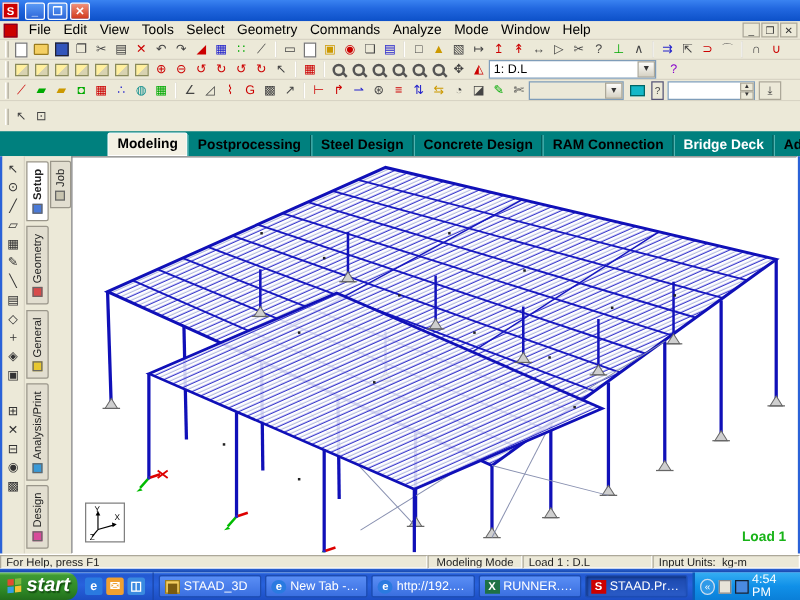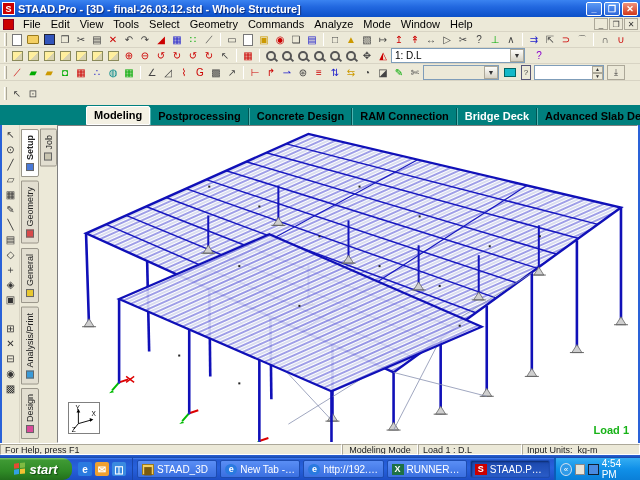--- a/index.html
+++ b/index.html
@@ -86,23 +86,23 @@
   
   .statusbar{height:12px;background:#ece9d8;display:flex;font-size:9px;color:#222;flex:0 0 auto;
     border-top:1px solid #fff;}
   .spanel{border:1px solid;border-color:#aca899 #fff #fff #aca899;padding:0 4px;white-space:nowrap;
     overflow:hidden;display:flex;align-items:center;}
   .spanel.grow{flex:1;}
   .winborder{height:3px;background:linear-gradient(180deg,#2a62d8,#1747a8);flex:0 0 auto;}
   
   .taskbar{height:22px;background:linear-gradient(180deg,#4584f4 0%,#2358d0 8%,#2862dd 45%,#1c4ec4 100%);
     display:flex;align-items:stretch;flex:0 0 auto;}
-  .startbtn{width:72px;background:linear-gradient(180deg,#7fca6e 0%,#3f9a34 10%,#2f8a26 60%,#226e1c 100%);
+  .startbtn{width:62px;background:linear-gradient(180deg,#7fca6e 0%,#3f9a34 10%,#2f8a26 60%,#226e1c 100%);
     border-radius:0 9px 9px 0;display:flex;align-items:center;justify-content:center;gap:3px;
-    color:#fff;font-weight:bold;font-style:italic;font-size:13px;text-shadow:1px 1px 1px #134d10;}
+    color:#fff;font-weight:bold;font-style:italic;font-size:16px;text-shadow:1px 1px 1px #134d10;}
   .flag{width:12px;height:12px;display:grid;grid-template-columns:5px 5px;grid-template-rows:5px 5px;
     gap:1px;transform:skewY(-6deg);}
   .flag i{display:block;}
   .ql{display:flex;align-items:center;gap:3px;padding:0 6px;border-right:1px solid #1a45a8;}
   .qicon{width:14px;height:14px;border-radius:2px;font-size:10px;font-weight:bold;color:#fff;
     display:flex;align-items:center;justify-content:center;}
   .tasks{flex:1;display:flex;align-items:center;gap:3px;padding:2px 4px;min-width:0;}
   .task{flex:1;min-width:0;height:18px;background:linear-gradient(180deg,#5a8ef5,#3a6fe0);
     border:1px solid #1d4cb0;border-radius:2px;display:flex;align-items:center;gap:3px;
     color:#fff;font-size:10px;padding:0 4px;white-space:nowrap;overflow:hidden;}
@@ -115,21 +115,20 @@
   .chev{width:13px;height:13px;border-radius:50%;background:#2f9ae8;border:1px solid #cde;
     font-size:8px;line-height:11px;text-align:center;color:#fff;}
 </style>
 </head>
 <body>
 
 <div id="screen">
 
   <div class="titlebar">
     <div class="appicon">S</div>
-    <div class="title">STAAD.Pro - [3D - final-26.03.12.std - Whole Structure]</div>
     <div class="winbtn">_</div>
     <div class="winbtn">❐</div>
     <div class="winbtn close">✕</div>
   </div>
 
   <div class="menubar">
     <div class="mdiicon"></div>
     <span class="mitem">File</span>
     <span class="mitem">Edit</span>
     <span class="mitem">View</span>
@@ -311,20 +310,21 @@
 
   <div class="toolrow blank">
     <div class="grip"></div>
     <span class="ic">↖</span>
     <span class="ic">⊡</span>
   </div>
 
   <div class="modetabs">
     <span class="mtab active">Modeling</span>
     <span class="mtab">Postprocessing</span>
+    <span class="mtab">Steel Design</span>
     <span class="mtab">Concrete Design</span>
     <span class="mtab">RAM Connection</span>
     <span class="mtab hl">Bridge Deck</span>
     <span class="mtab">Advanced Slab Design</span>
 
   </div>
 
   <div class="main">
 
     <div class="lefticons">

